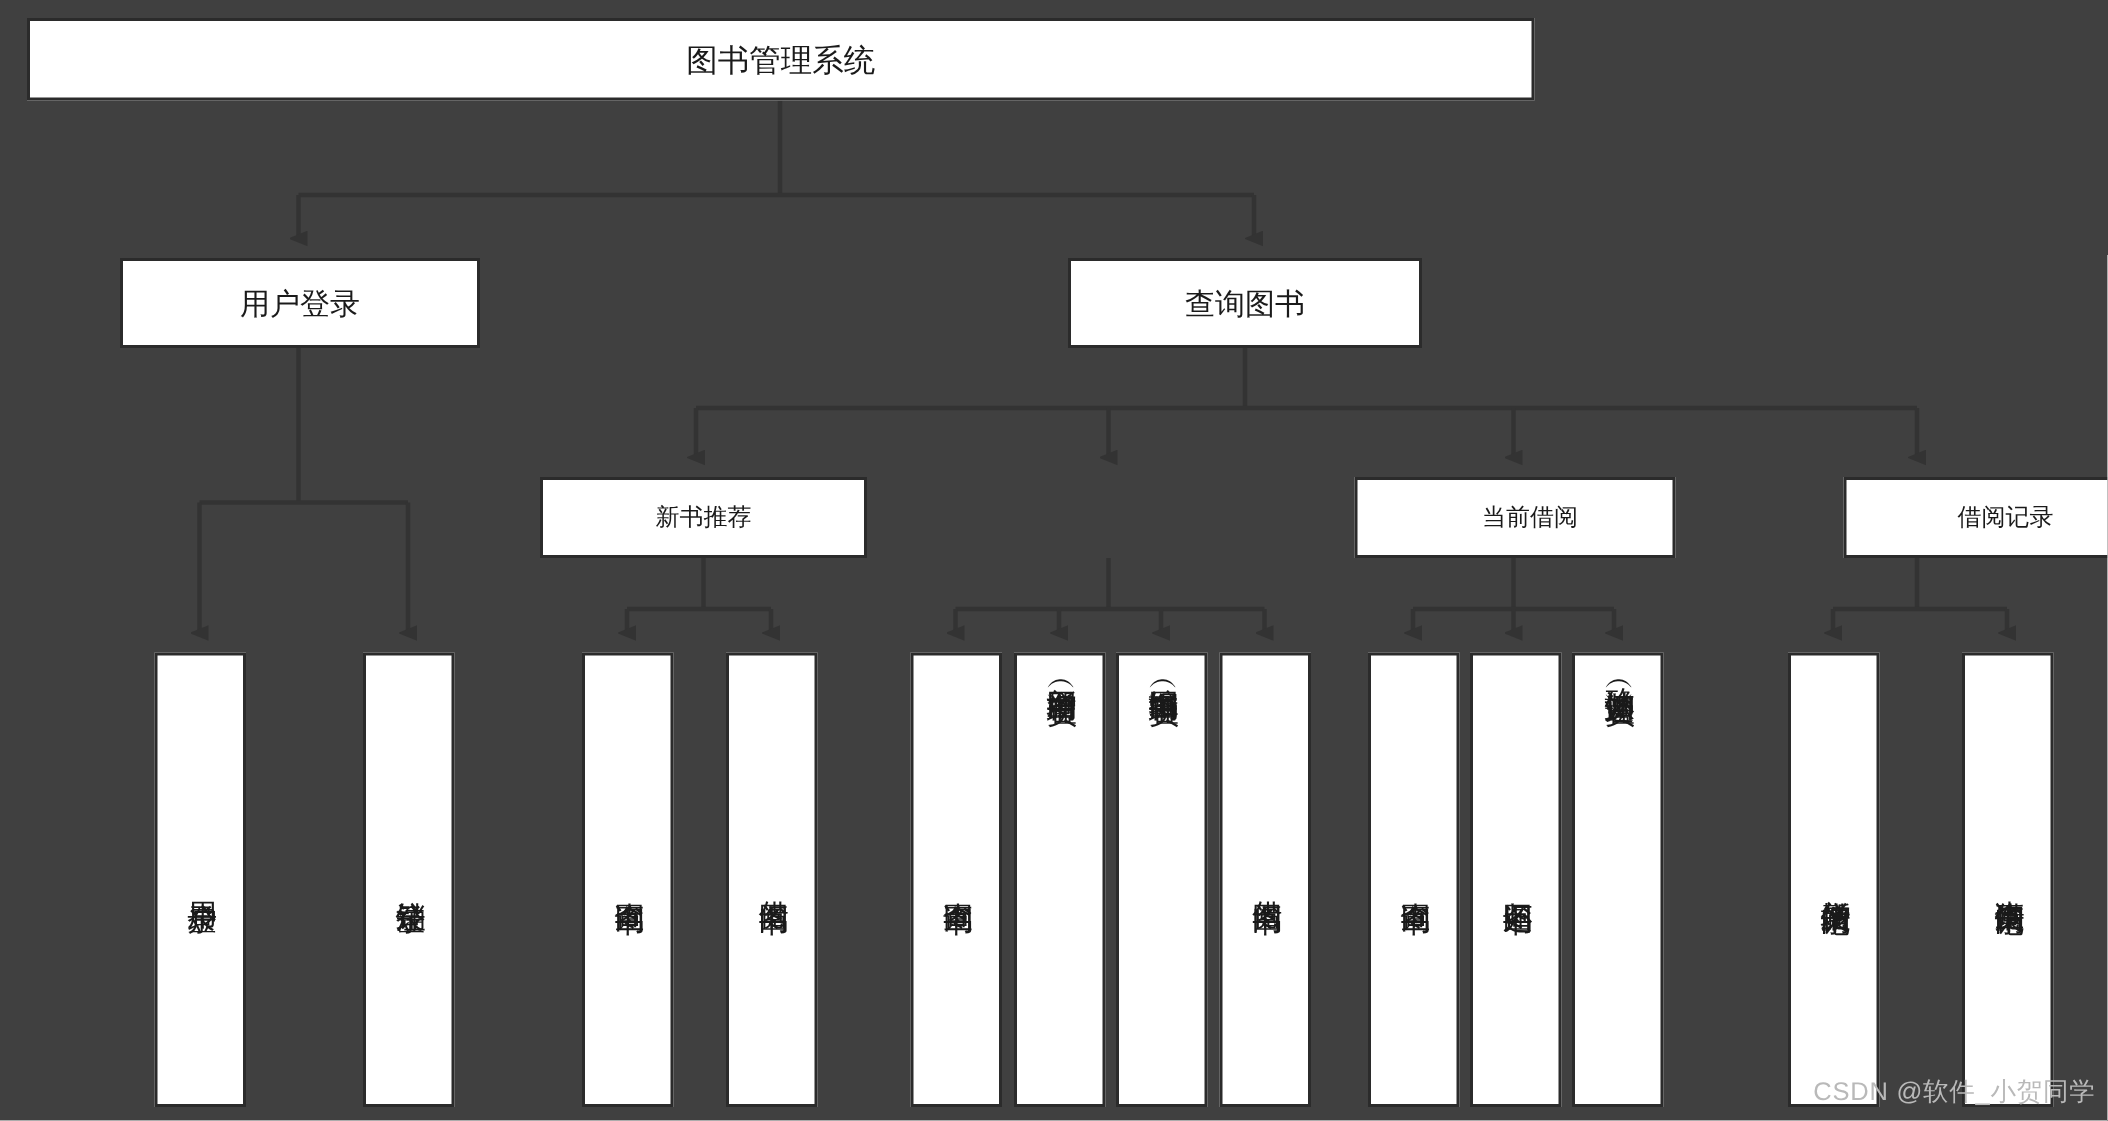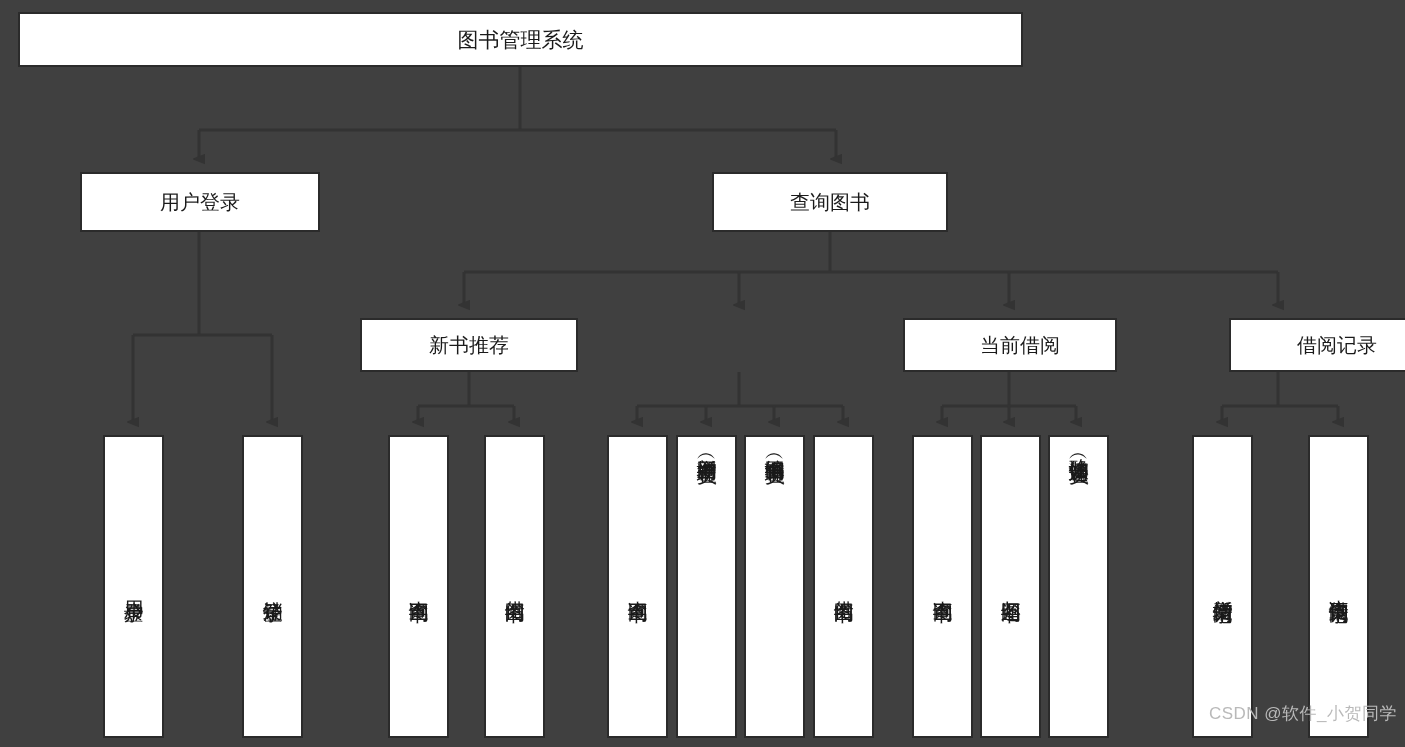--- a/index.html
+++ b/index.html
@@ -36,21 +36,21 @@
     justify-content: center;
     color: #1a1a1a;
   }
   .node.root {
     font-size: 21px;
   }
   .node.lvl2 {
     font-size: 20px;
   }
   .node.lvl3 {
-    font-size: 20px;
+    font-size: 16px;
   }
   .node.leaf {
     align-items: flex-start;
     justify-content: center;
     padding-top: 0;
   }
   .leaf-label {
     writing-mode: vertical-rl;
     text-orientation: upright;
     font-size: 20px;
@@ -66,21 +66,21 @@
     align-items: center;
     justify-content: center;
   }
   .leaf-inner.top {
     align-items: flex-start;
     padding-top: 6px;
   }
   .watermark {
     position: absolute;
     right: 8px;
-    bottom: 22px;
+    bottom: 8px;
     font-size: 17px;
     color: #b9b9b9;
     letter-spacing: 0.5px;
     white-space: nowrap;
   }
 </style>
 </head>
 <body>
 
 <div id="diagram">

